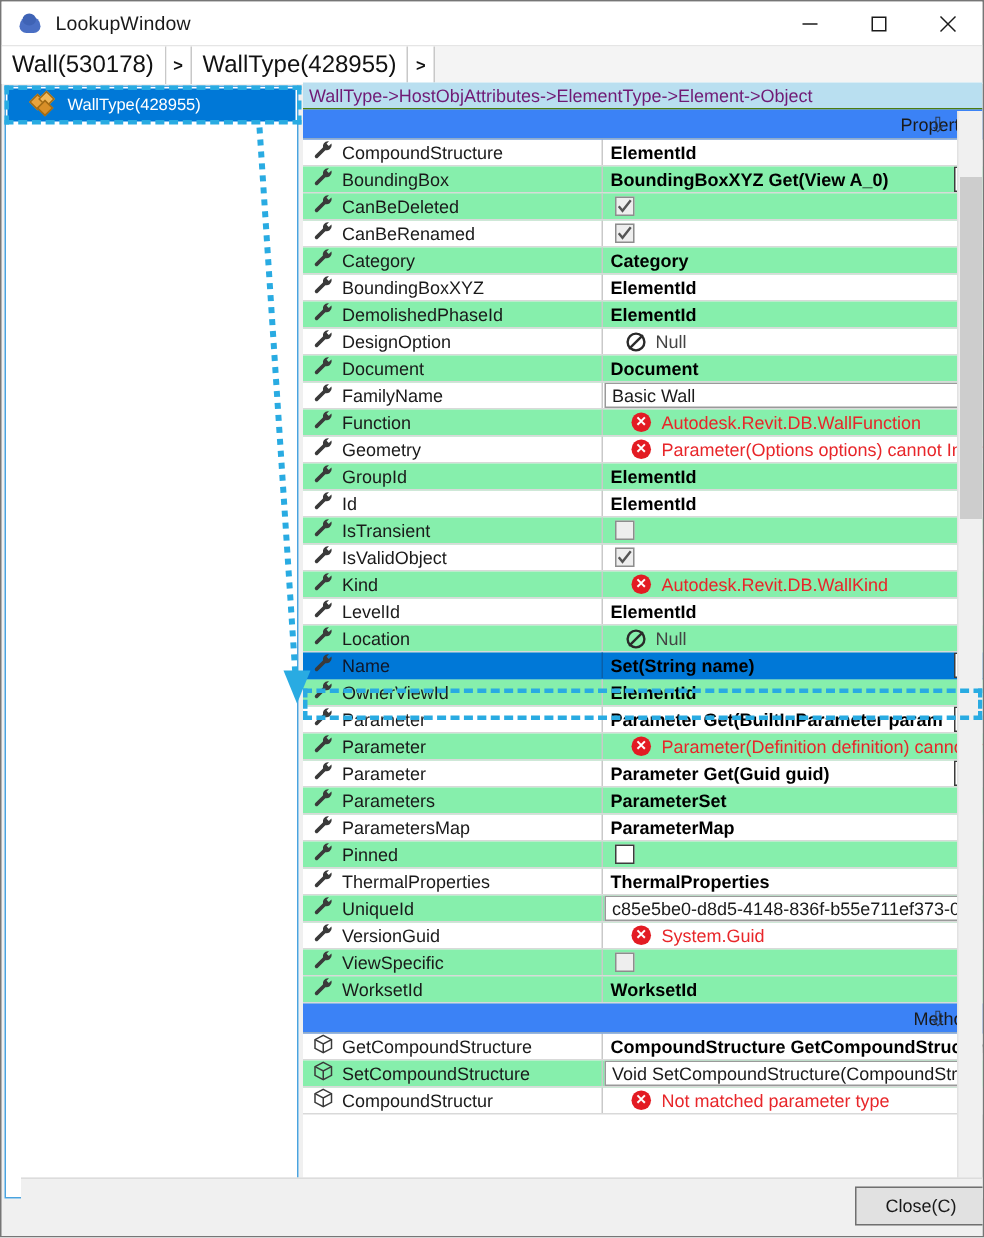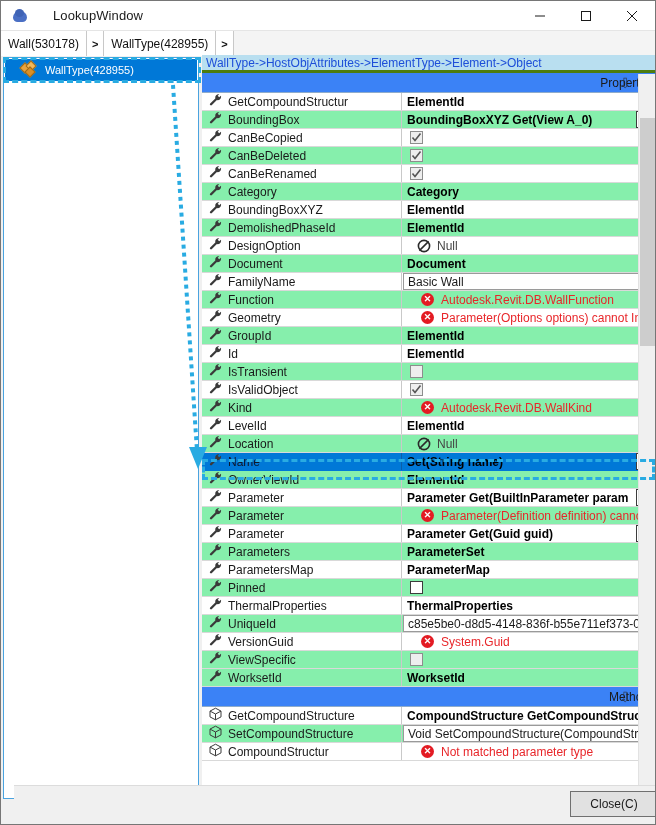--- a/index.html
+++ b/index.html
@@ -17,21 +17,21 @@
     border: 1px solid #767676;
     overflow: hidden;
   }
 
   
   .titlebar {
     position: absolute; left: 0; top: 0;
     width: 654px; height: 30px;
     background: #ffffff;
     border-bottom: 1px solid #e5e5e5;
-    display: flex; align-items: center; gap: 16px;
+    display: flex; align-items: center;
   }
   .title-icon {
     margin-left: 11px; margin-right: 9px;
     width: 16px; height: 16px; position: relative;
   }
   .title-icon .blob {
     position: absolute; left: 1px; top: 3px;
     width: 14px; height: 11px;
     background: #4a6fc4;
     border-radius: 7px 7px 5px 5px;
@@ -59,21 +59,21 @@
     position: absolute; left: 0; top: 30px;
     width: 654px; height: 25px;
     background: #f4f4f4;
     display: flex; align-items: stretch;
   }
   .tab {
     display: flex; align-items: center;
     padding: 0 7px;
     background: #ffffff;
     border-right: 1px solid #c8c8c8;
-    font-size: 12px; color: #111;
+    font-size: 16px; color: #111;
     white-space: nowrap;
   }
   .tab.sep {
     background: #ffffff;
     font-weight: bold; font-size: 11px;
     padding: 0 5px;
     color: #111;
   }
   .tabstrip-rest { flex: 1; background: #f4f4f4; }
 
@@ -107,22 +107,22 @@
   
   .rightpanel {
     position: absolute; left: 201px; top: 54px;
     width: 453px; height: 744px;
     background: #ffffff;
   }
   .breadcrumb {
     height: 18px; background: #b9dff0;
     display: flex; align-items: center;
     padding-left: 4px;
-    font-size: 12px; color: #1d4ed8;
-    border-bottom: 3px solid #4d7c0f;
+    font-size: 12px; color: #701a75;
+    border-bottom: 1px solid #4d7c0f;
     white-space: nowrap; overflow: hidden;
   }
   .section-header {
     height: 20px; background: #3b82f6;
     display: flex; align-items: center;
     padding-left: 17px;
     font-size: 12px; color: #1a1a1a;
     position: relative;
     border-bottom: 1px solid #8faccb;
     justify-content: flex-end;
@@ -299,52 +299,37 @@
     <div class="section-header">
       <span>Properties</span>
       <span class="chev">⇩</span>
     </div>
     <div class="grid" id="props-grid">
         <div class="row">
           <div class="cell-name">
             <span class="wrench"><svg width="15" height="14" viewBox="0 0 15 14">
                 <path d="M10.6 1.2a3.4 3.4 0 0 0-3.3 4.2L2.2 10.4a1.2 1.2 0 0 0 1.7 1.7l5-5a3.4 3.4 0 0 0 4.2-3.3c0-.4-.06-.8-.2-1.1L11.2 4.3 9.7 2.8l1.6-1.6a3.5 3.5 0 0 0-.7 0z" fill="#3a3a3a"></path>
               </svg></span>
-            <span>GetCompoundStructur</span>
+            <span>CompoundStructure</span>
           </div>
           <div class="cell-val">
             <span class="v-bold">ElementId</span>
           </div>
         </div>
         <div class="row alt">
           <div class="cell-name">
             <span class="wrench"><svg width="15" height="14" viewBox="0 0 15 14">
                 <path d="M10.6 1.2a3.4 3.4 0 0 0-3.3 4.2L2.2 10.4a1.2 1.2 0 0 0 1.7 1.7l5-5a3.4 3.4 0 0 0 4.2-3.3c0-.4-.06-.8-.2-1.1L11.2 4.3 9.7 2.8l1.6-1.6a3.5 3.5 0 0 0-.7 0z" fill="#3a3a3a"></path>
               </svg></span>
             <span>BoundingBox</span>
           </div>
           <div class="cell-val">
             <span class="v-bold">BoundingBoxXYZ Get(View A_0)</span>
             <span class="ddbtn">
               <span class="arrow"></span>
-            </span>
-          </div>
-        </div>
-        <div class="row">
-          <div class="cell-name">
-            <span class="wrench"><svg width="15" height="14" viewBox="0 0 15 14">
-                <path d="M10.6 1.2a3.4 3.4 0 0 0-3.3 4.2L2.2 10.4a1.2 1.2 0 0 0 1.7 1.7l5-5a3.4 3.4 0 0 0 4.2-3.3c0-.4-.06-.8-.2-1.1L11.2 4.3 9.7 2.8l1.6-1.6a3.5 3.5 0 0 0-.7 0z" fill="#3a3a3a"></path>
-              </svg></span>
-            <span>CanBeCopied</span>
-          </div>
-          <div class="cell-val">
-            <span class="chk">
-              <svg width="11" height="11" viewBox="0 0 11 11">
-                <polyline points="1.5,5.5 4,8.5 9.5,1.5" fill="none" stroke="#555" stroke-width="1.6"></polyline>
-              </svg>
             </span>
           </div>
         </div>
         <div class="row alt">
           <div class="cell-name">
             <span class="wrench"><svg width="15" height="14" viewBox="0 0 15 14">
                 <path d="M10.6 1.2a3.4 3.4 0 0 0-3.3 4.2L2.2 10.4a1.2 1.2 0 0 0 1.7 1.7l5-5a3.4 3.4 0 0 0 4.2-3.3c0-.4-.06-.8-.2-1.1L11.2 4.3 9.7 2.8l1.6-1.6a3.5 3.5 0 0 0-.7 0z" fill="#3a3a3a"></path>
               </svg></span>
             <span>CanBeDeleted</span>
           </div>

